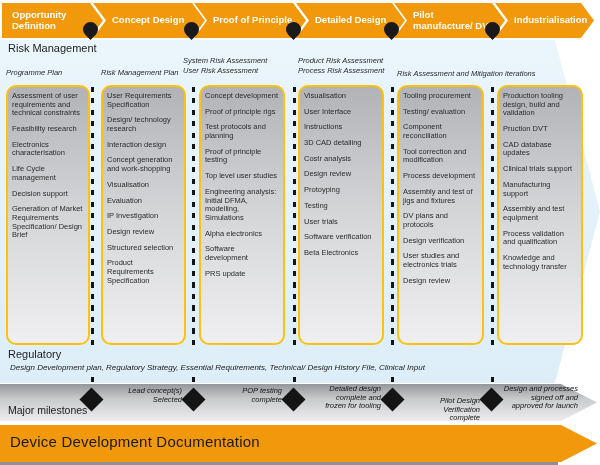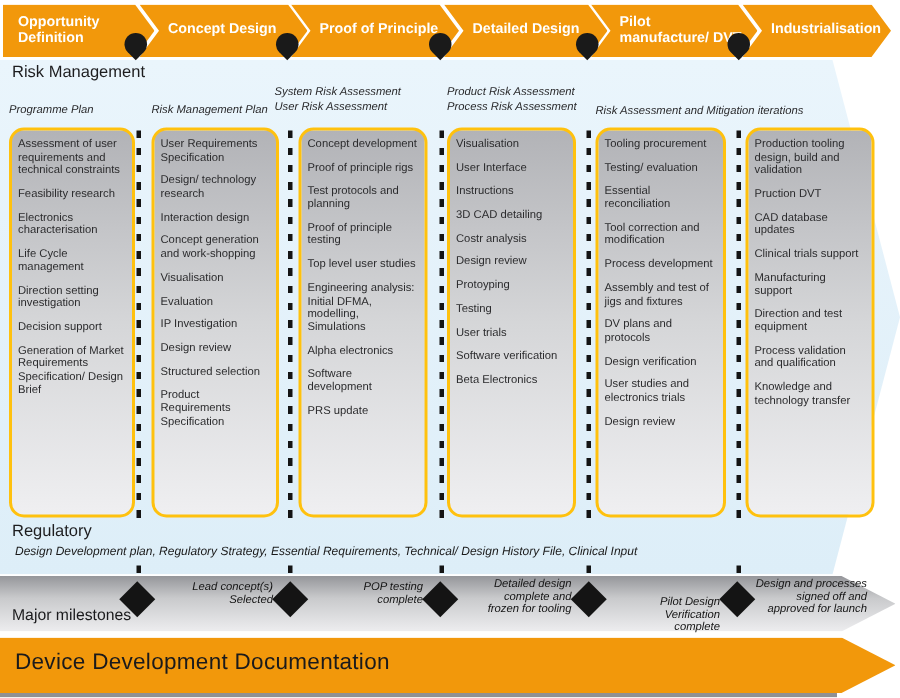--- a/index.html
+++ b/index.html
@@ -116,21 +116,20 @@
 
   <div class="section-label" style="left:8px; top:42px;">Risk Management</div>
 
   <div id="columns">
       <div class="col-header" style="left: 6px; top: 68px; width: 92px;">Programme Plan</div>
       <div class="col-box" style="left: 6px; width: 84px;">
         <div class="col-item">Assessment of user requirements and technical constraints</div>
         <div class="col-item">Feasibility research</div>
         <div class="col-item">Electronics characterisation</div>
         <div class="col-item">Life Cycle management</div>
-        <div class="col-item">Direction setting investigation</div>
         <div class="col-item">Decision support</div>
         <div class="col-item">Generation of Market Requirements Specification/ Design Brief</div>
       </div>
       <div class="col-header" style="left: 101px; top: 68px; width: 95px;">Risk Management Plan</div>
       <div class="col-box" style="left: 101px; width: 85px;">
         <div class="col-item">User Requirements Specification</div>
         <div class="col-item">Design/ technology research</div>
         <div class="col-item">Interaction design</div>
         <div class="col-item">Concept generation and work-shopping</div>
         <div class="col-item">Visualisation</div>
@@ -165,36 +164,36 @@
         <div class="col-item">Protoyping</div>
         <div class="col-item">Testing</div>
         <div class="col-item">User trials</div>
         <div class="col-item">Software verification</div>
         <div class="col-item">Beta Electronics</div>
       </div>
       <div class="col-header" style="left: 397px; top: 69px; width: 195px;">Risk Assessment and Mitigation iterations</div>
       <div class="col-box" style="left: 397px; width: 87px;">
         <div class="col-item">Tooling procurement</div>
         <div class="col-item">Testing/ evaluation</div>
-        <div class="col-item">Essential reconciliation</div>
+        <div class="col-item">Component reconciliation</div>
         <div class="col-item">Tool correction and modification</div>
         <div class="col-item">Process development</div>
         <div class="col-item">Assembly and test of jigs and fixtures</div>
         <div class="col-item">DV plans and protocols</div>
         <div class="col-item">Design verification</div>
         <div class="col-item">User studies and electronics trials</div>
         <div class="col-item">Design review</div>
       </div>
       <div class="col-box" style="left: 497px; width: 86px;">
         <div class="col-item">Production tooling design, build and validation</div>
         <div class="col-item">Pruction DVT</div>
         <div class="col-item">CAD database updates</div>
         <div class="col-item">Clinical trials support</div>
         <div class="col-item">Manufacturing support</div>
-        <div class="col-item">Direction and test equipment</div>
+        <div class="col-item">Assembly and test equipment</div>
         <div class="col-item">Process validation and qualification</div>
         <div class="col-item">Knowledge and technology transfer</div>
       </div>
       <div class="vdash" style="left: 91px;"></div>
       <div class="vdot" style="left: 91px;"></div>
       <div class="vdash" style="left: 192px;"></div>
       <div class="vdot" style="left: 192px;"></div>
       <div class="vdash" style="left: 293px;"></div>
       <div class="vdot" style="left: 293px;"></div>
       <div class="vdash" style="left: 391px;"></div>

